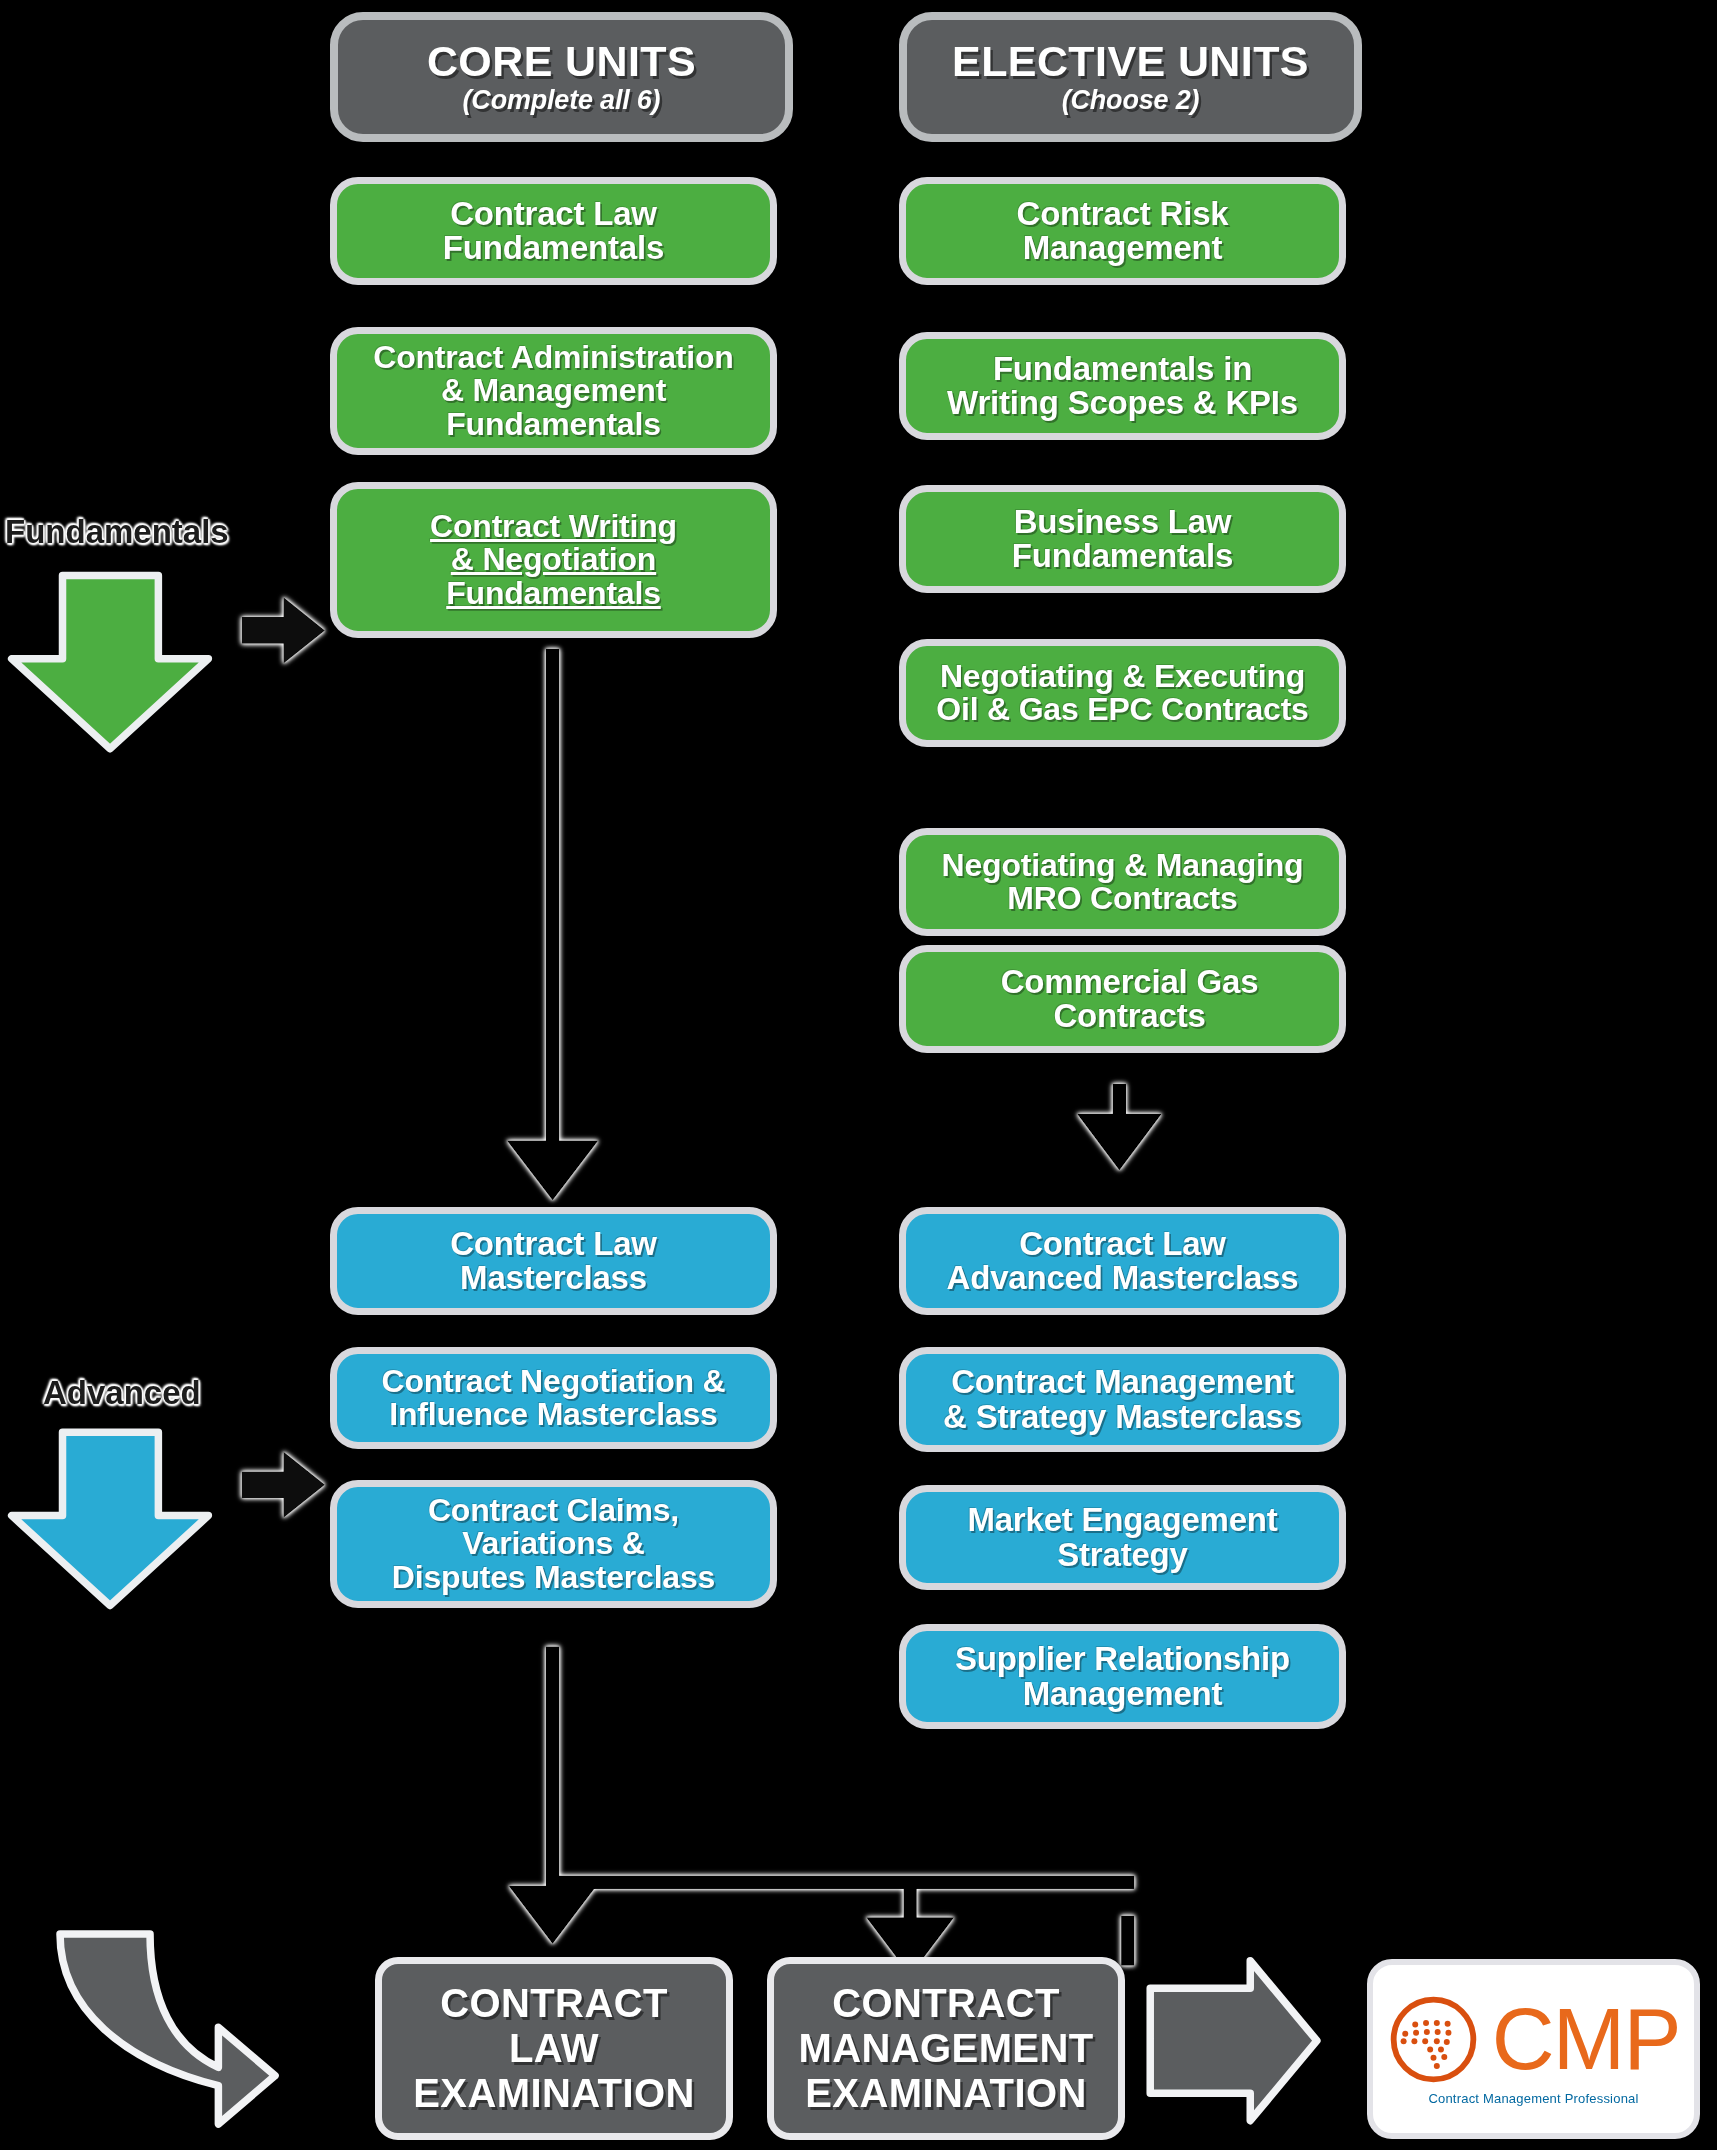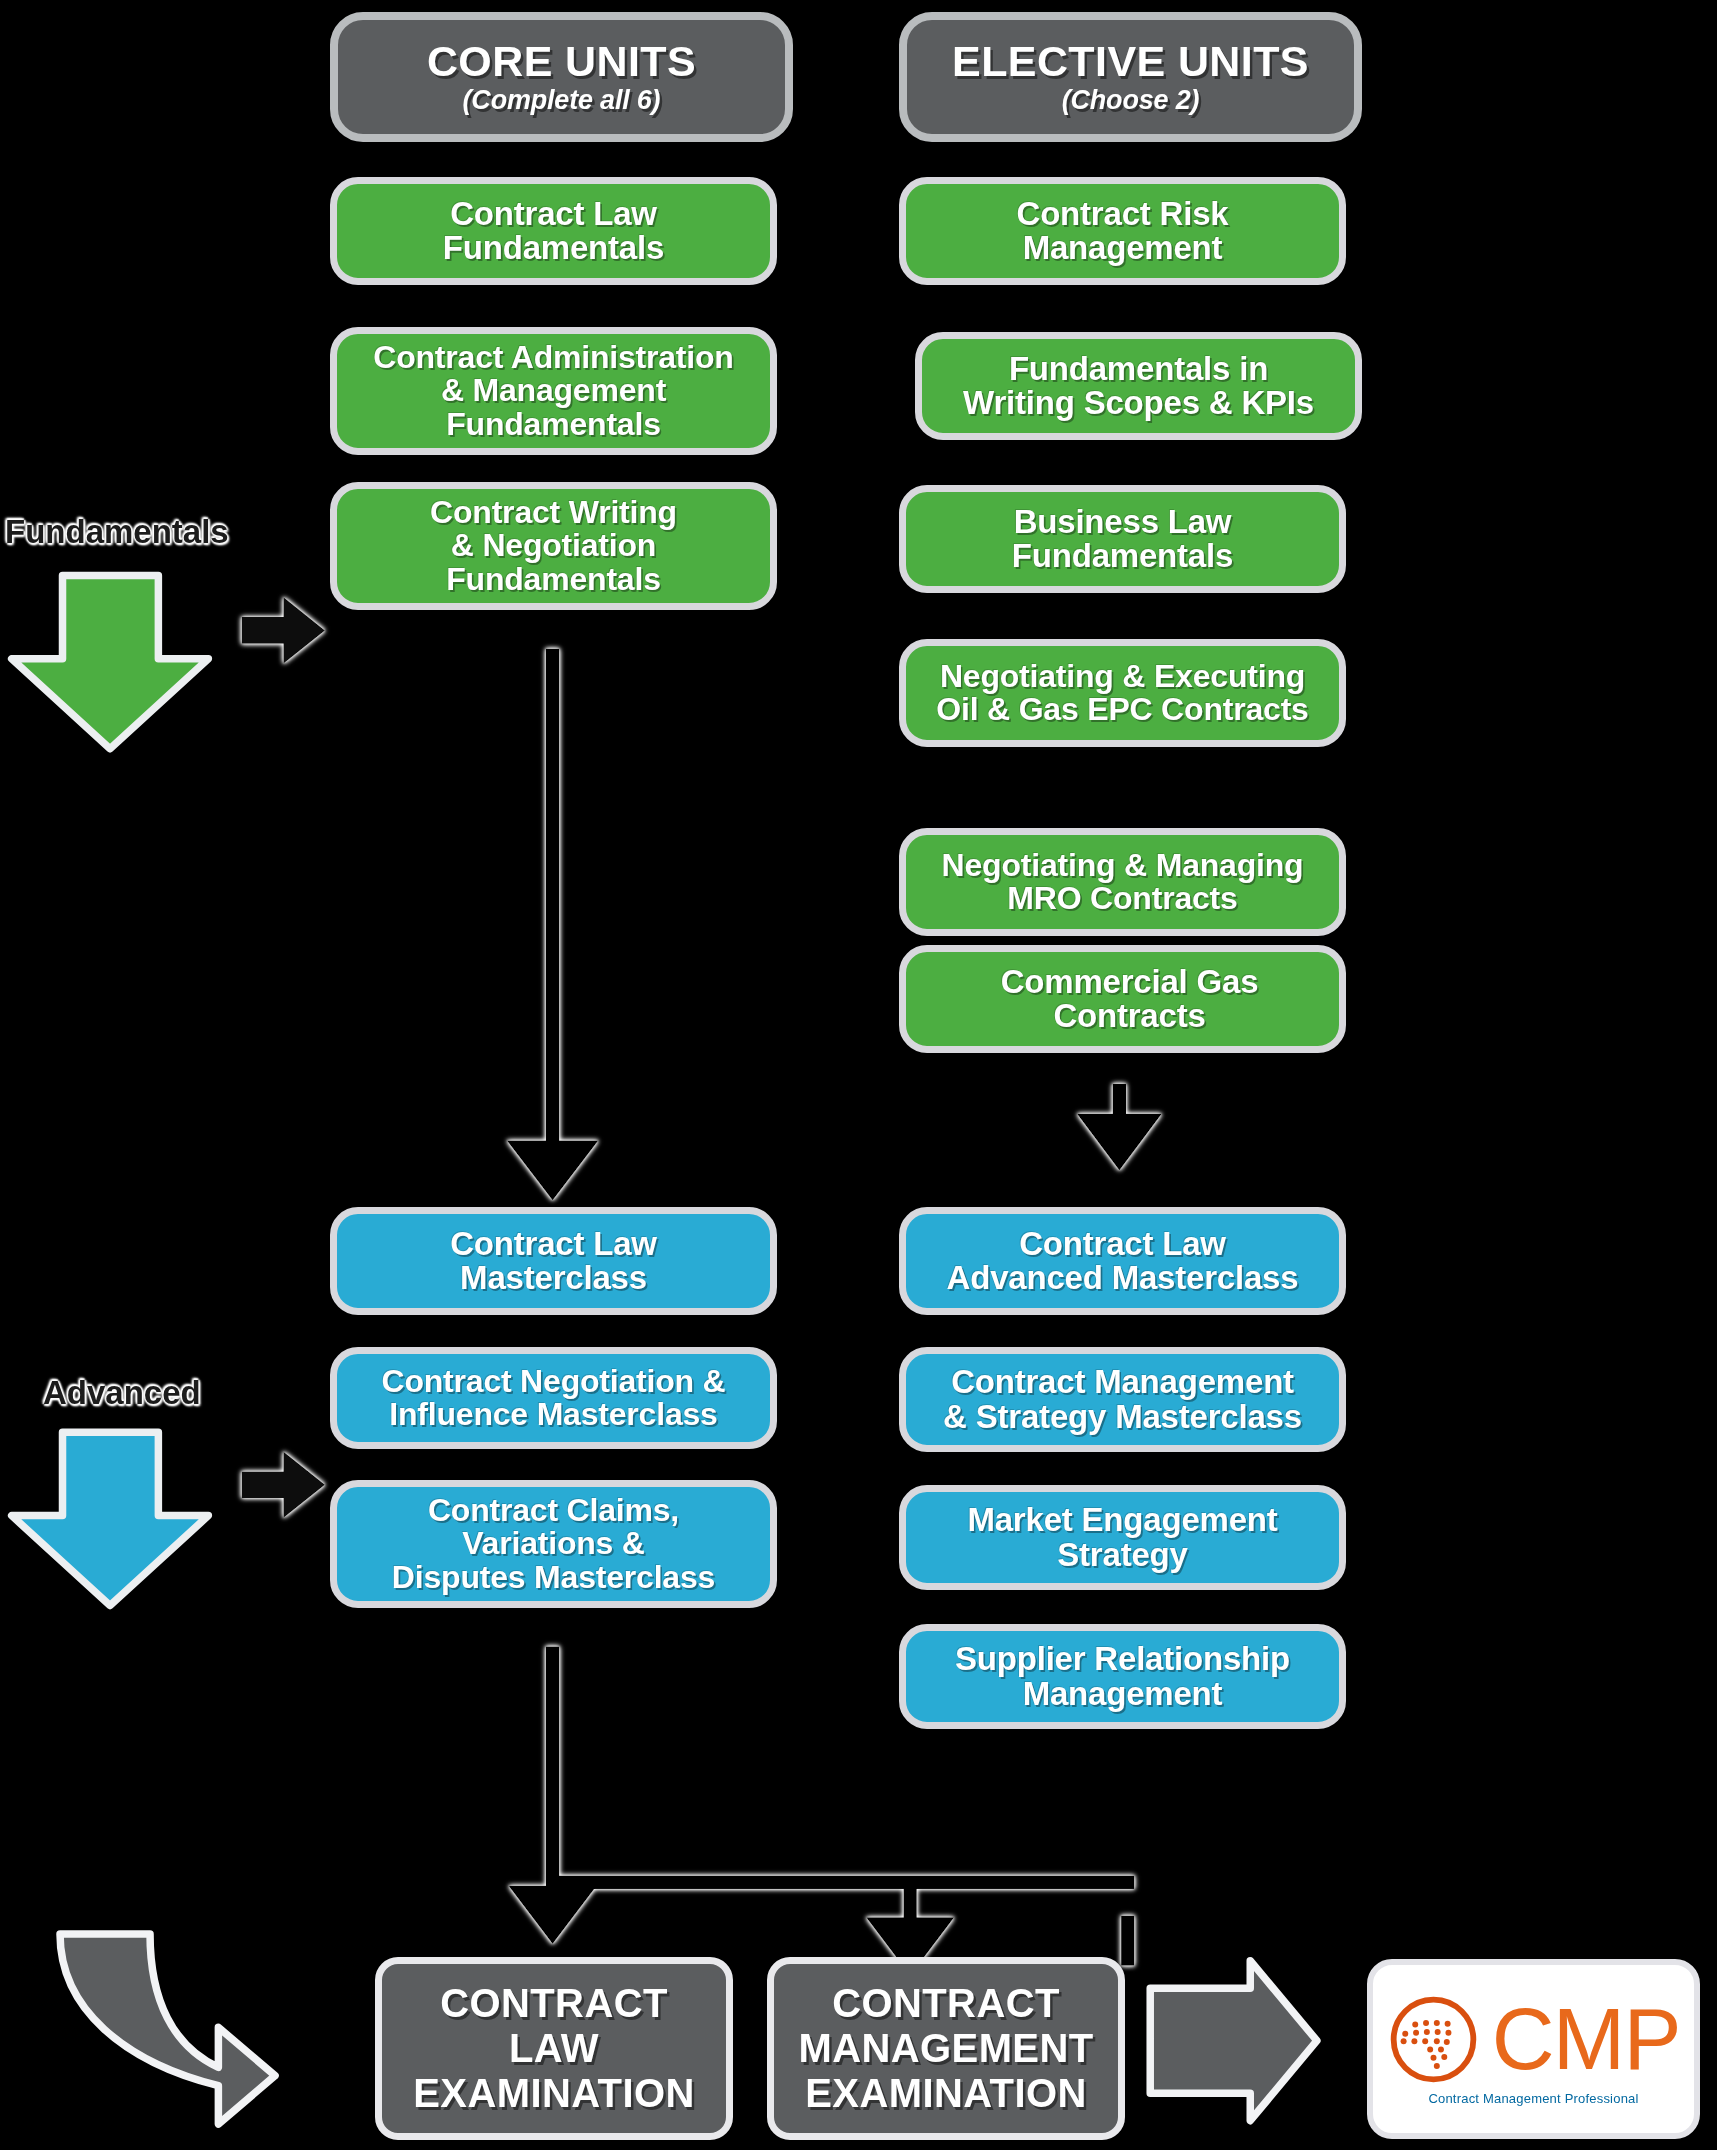--- a/index.html
+++ b/index.html
@@ -197,21 +197,21 @@
     <div class="t1">CORE UNITS</div>
     <div class="t2">(Complete all 6)</div>
   </div>
 
   <div class="pill green unit" style="left:330px;top:177px;width:447px;height:108px;">
     <span>Contract Law<br>Fundamentals</span>
   </div>
   <div class="pill green unit small" style="left:330px;top:327px;width:447px;height:128px;">
     <span>Contract Administration<br>&amp; Management<br>Fundamentals</span>
   </div>
-  <div class="pill green unit small" style="left:330px;top:482px;width:447px;height:128px;">
+  <div class="pill green unit small" style="left:330px;top:482px;width:447px;height:156px;text-decoration:underline;">
     <span>Contract Writing<br>&amp; Negotiation<br>Fundamentals</span>
   </div>
 
   <div class="pill blue unit" style="left:330px;top:1207px;width:447px;height:108px;">
     <span>Contract Law<br>Masterclass</span>
   </div>
   <div class="pill blue unit small" style="left:330px;top:1347px;width:447px;height:102px;">
     <span>Contract Negotiation &amp;<br>Influence Masterclass</span>
   </div>
   <div class="pill blue unit small" style="left:330px;top:1480px;width:447px;height:128px;">
@@ -219,21 +219,21 @@
   </div>
 
   <div class="pill hdr" style="left:899px;top:11.7px;width:463px;height:130px;flex-direction:column;">
     <div class="t1">ELECTIVE UNITS</div>
     <div class="t2">(Choose 2)</div>
   </div>
 
   <div class="pill green unit" style="left:899px;top:177px;width:447px;height:108px;">
     <span>Contract Risk<br>Management</span>
   </div>
-  <div class="pill green unit" style="left:899px;top:332px;width:447px;height:108px;margin-left:16px;">
+  <div class="pill green unit" style="left:899px;top:332px;width:447px;height:108px;">
     <span>Fundamentals in<br>Writing Scopes &amp; KPIs</span>
   </div>
   <div class="pill green unit" style="left:899px;top:485px;width:447px;height:108px;">
     <span>Business Law<br>Fundamentals</span>
   </div>
   <div class="pill green unit small" style="left:899px;top:639px;width:447px;height:108px;">
     <span>Negotiating &amp; Executing<br>Oil &amp; Gas EPC Contracts</span>
   </div>
   <div class="pill green unit small" style="left:899px;top:792px;width:447px;height:108px;margin-top:36px;">
     <span>Negotiating &amp; Managing<br>MRO Contracts</span>

